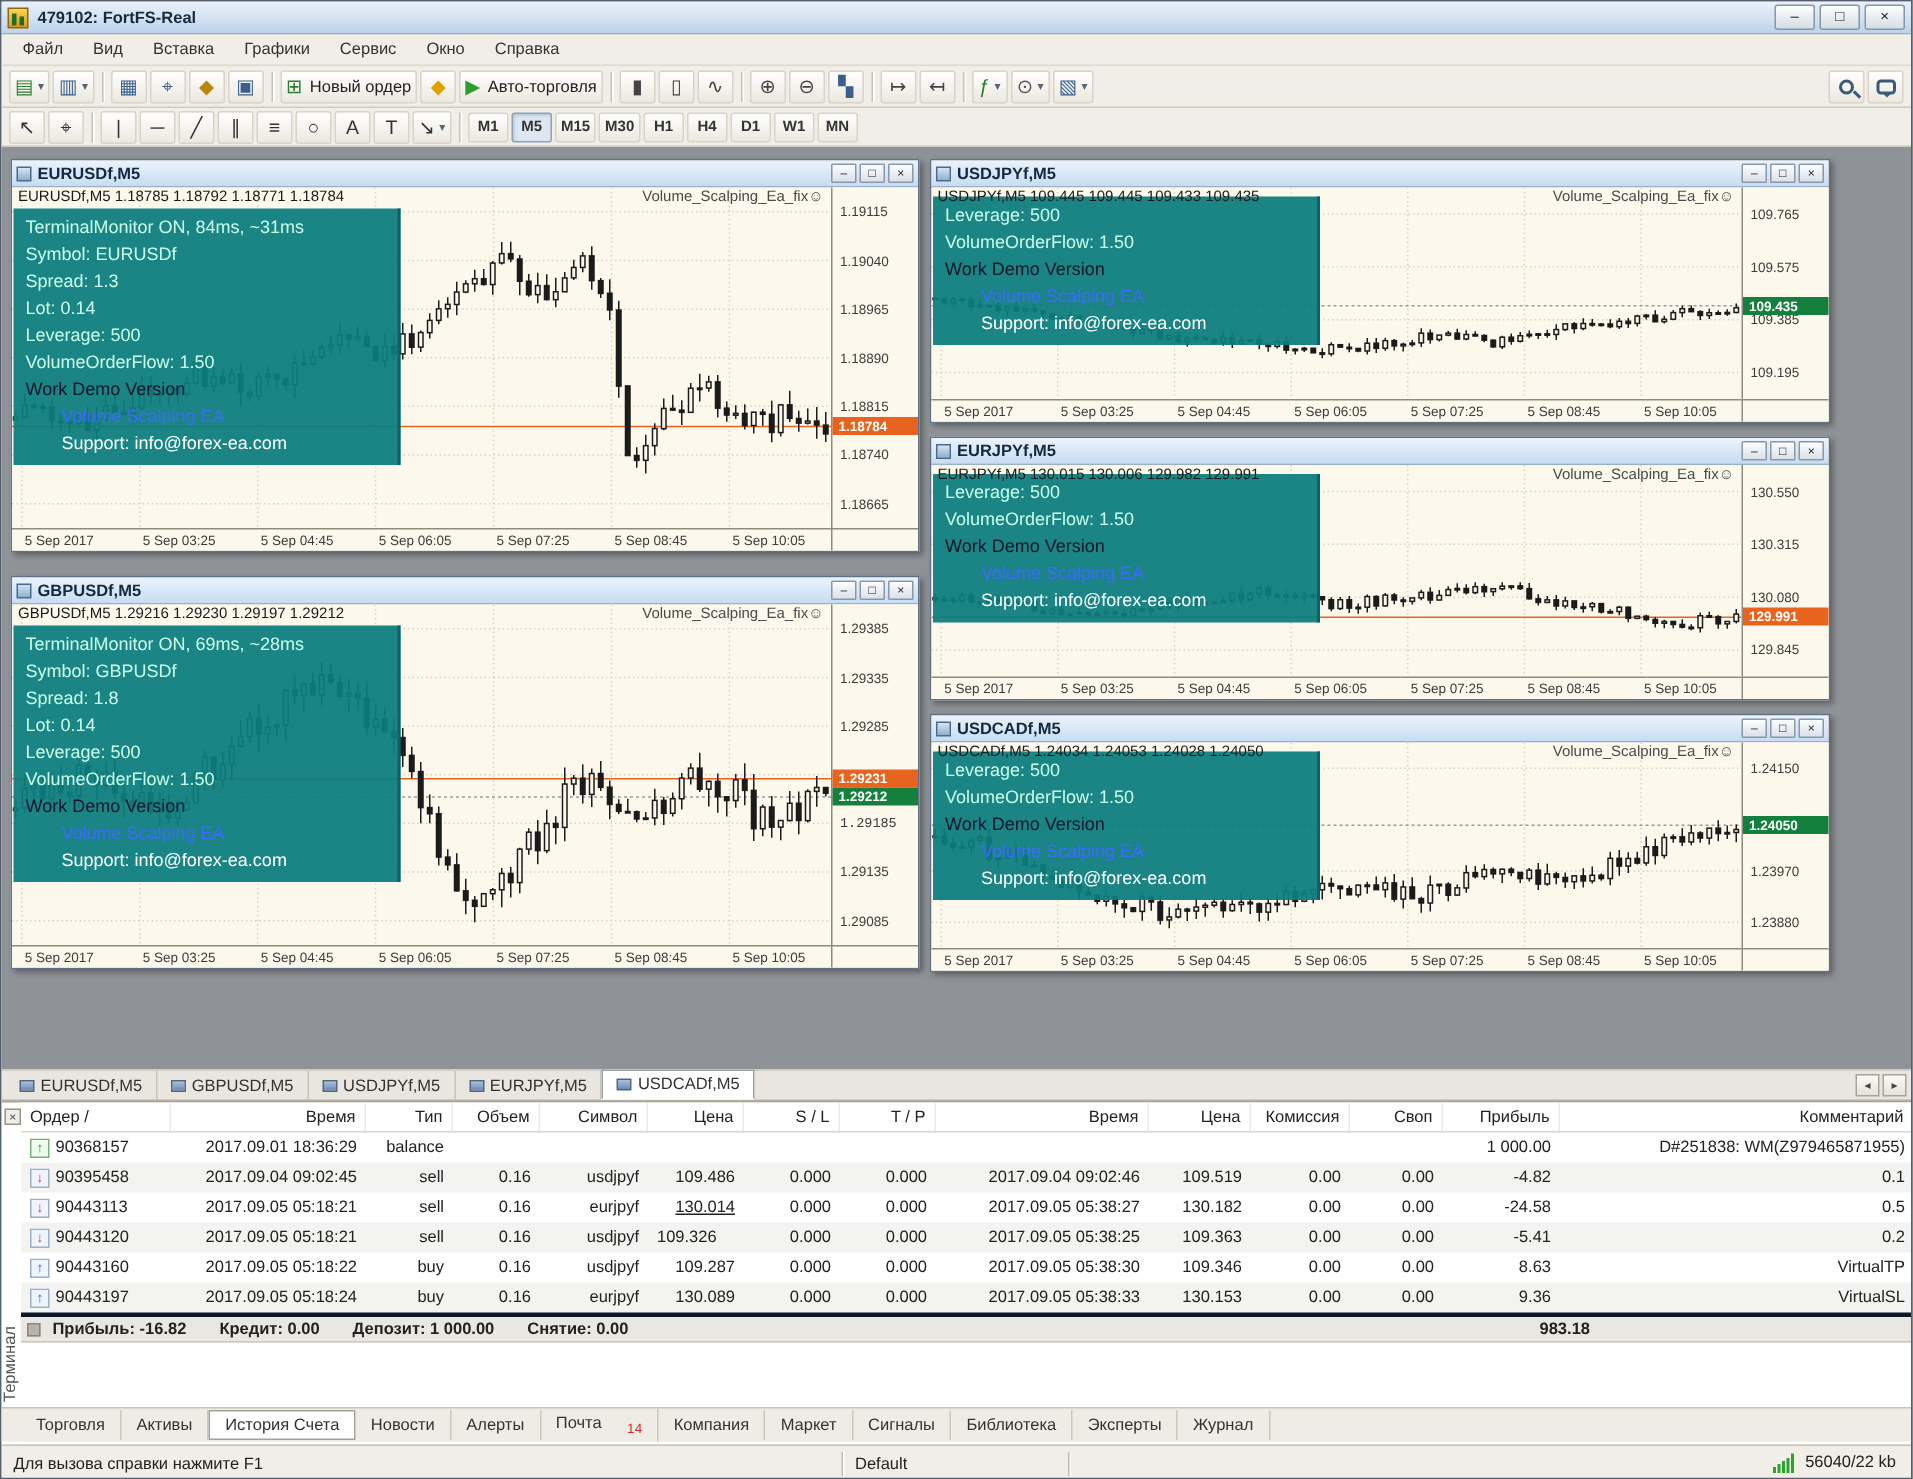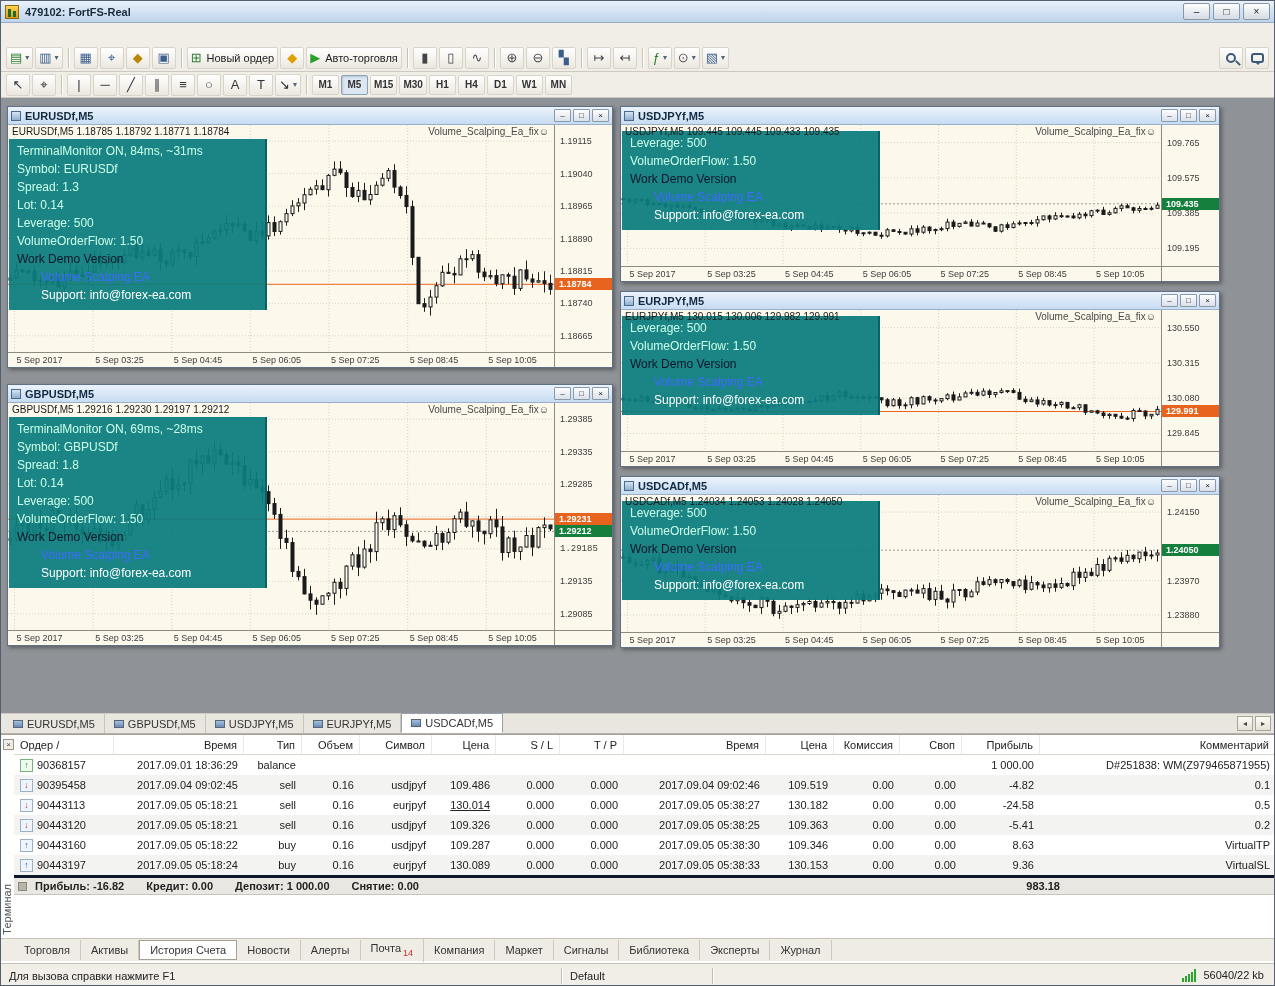--- a/index.html
+++ b/index.html
@@ -81,21 +81,21 @@
 .ric{width:13px;height:13px;margin-right:4px;display:inline-flex;align-items:center;justify-content:center;font-size:9px;font-weight:bold;border:1px solid #9ab0c4;background:#eef4fb;flex:none}
 .ric.balance{color:#1f9d1f;border-color:#7ab07a;background:#effaef}
 .ric.sell{color:#d03030}
 .ric.buy{color:#2a5fd0}
 .t-sum{display:flex;height:20px;align-items:center;background:#e9e7e1;border-top:3px solid #0f172a;border-bottom:1px solid #c9c5bb;font-weight:bold}
 .t-sum .part{margin-right:22px;white-space:nowrap}
 .sum-ic{width:9px;height:9px;background:#b8b4aa;border:1px solid #8a867c;margin:0 8px 0 4px;flex:none}
 .t-tabs{position:absolute;left:0;bottom:2px;right:0;height:23px;background:#efece5;border-top:1px solid #c6c2b8;display:flex;align-items:center;padding-left:13px}
 .ttab{padding:4px 10px;border-right:1px solid #ccc8be;color:#333;white-space:nowrap}
 .ttab.active{background:#ffffff;border:1px solid #a5a198;padding:3px 10px}
-.badge{color:#d42a2a;font-size:9px;vertical-align:sub;margin-left:2px}
+.badge{color:#d42a2a;font-size:9px;vertical-align:sub;margin-left:17px}
 
 .statusbar{position:absolute;left:0;top:962px;right:0;height:24px;background:#f1eee7;border-top:1px solid #c6c2b8;display:flex;align-items:center;color:#222}
 .s-cell{padding:0 8px;white-space:nowrap}
 .s1{width:560px}
 .s2{width:150px}
 .s-sep{width:1px;height:16px;background:#c2beb4;box-shadow:1px 0 0 #fff}
 .s-fill{flex:1}
 .traffic{display:flex;align-items:flex-end;padding-right:10px}
 .bars{display:flex;align-items:flex-end;margin-right:6px;height:13px}
 .bars span{display:inline-block;width:2px;margin-right:1px;background:#2ca32c}
@@ -108,20 +108,29 @@
 <div class="app">
 
   <div class="titlebar">
     <span class="app-icon"></span>
     <span class="title">479102: FortFS-Real</span>
     <span class="winbtn">–</span>
     <span class="winbtn">□</span>
     <span class="winbtn">×</span>
   </div>
 
+  <div class="menubar">
+      <span class="menu-item">Файл</span>
+      <span class="menu-item">Вид</span>
+      <span class="menu-item">Вставка</span>
+      <span class="menu-item">Графики</span>
+      <span class="menu-item">Сервис</span>
+      <span class="menu-item">Окно</span>
+      <span class="menu-item">Справка</span>
+    </div>
 
   <div class="toolbar tb1">
       <span class="tbtn">
         <span class="glyph" style="color: rgb(46, 125, 50);">▤</span>
         <span class="dd">▾</span>
       </span>
       <span class="tbtn">
         <span class="glyph" style="color: rgb(58, 95, 143);">▥</span>
         <span class="dd">▾</span>
       </span>
@@ -1514,21 +1523,21 @@
           </div>
           <div class="t-row odd">
             <span class="t-cell ordcell" style="width: 100px; text-align: left;">
               <span class="ric sell">↓</span>
               <span>90443120</span>
             </span>
             <span class="t-cell" style="width: 130px; text-align: right;">2017.09.05 05:18:21</span>
             <span class="t-cell" style="width: 58px; text-align: right;">sell</span>
             <span class="t-cell" style="width: 58px; text-align: right;">0.16</span>
             <span class="t-cell" style="width: 72px; text-align: right;">usdjpyf</span>
-            <span class="t-cell" style="width: 64px; text-align: right;">109.326</span>
+            <span class="t-cell" style="width: 64px; text-align: left;">109.326</span>
             <span class="t-cell" style="width: 64px; text-align: right;">0.000</span>
             <span class="t-cell" style="width: 64px; text-align: right;">0.000</span>
             <span class="t-cell" style="width: 142px; text-align: right;">2017.09.05 05:38:25</span>
             <span class="t-cell" style="width: 68px; text-align: right;">109.363</span>
             <span class="t-cell" style="width: 66px; text-align: right;">0.00</span>
             <span class="t-cell" style="width: 62px; text-align: right;">0.00</span>
             <span class="t-cell" style="width: 78px; text-align: right;">-5.41</span>
             <span class="t-cell" style="flex: 1 1 0%; text-align: right;">0.2</span>
           </div>
           <div class="t-row">

